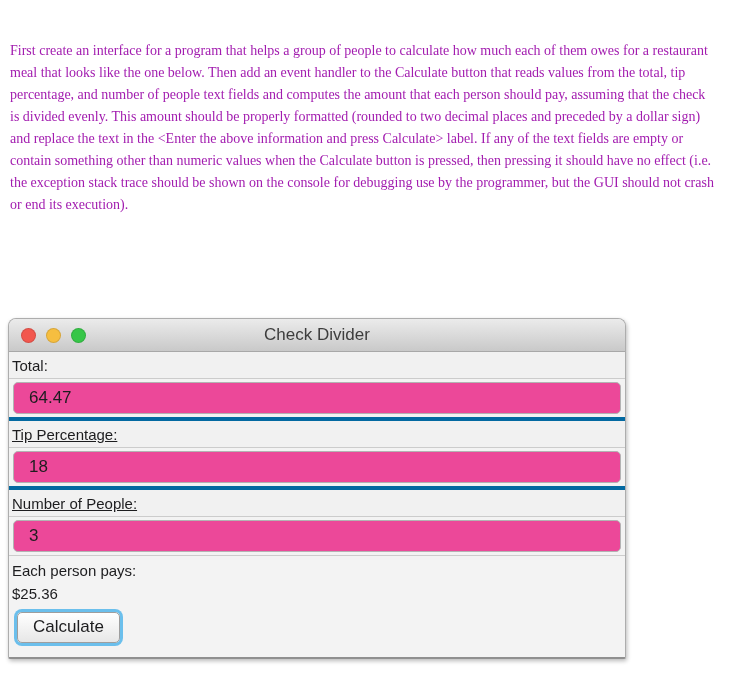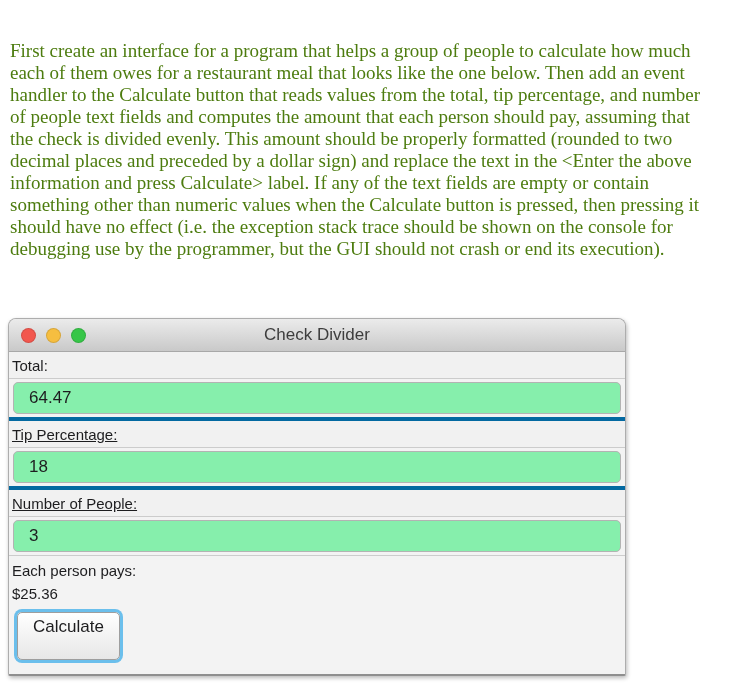--- a/index.html
+++ b/index.html
@@ -13,23 +13,23 @@
   }
   .doc { padding: 14px 10px 0 10px; }
   .doc-heading {
     font-size: 17px;
     font-weight: bold;
     color: #111111;
   }
   .doc-paragraph {
     margin-top: 26px;
     width: 706px;
-    font-size: 19px;
+    font-size: 14px;
     line-height: 22px;
-    color: #4d7c0f;
+    color: #a21caf;
   }
 
   
   .app-window {
     position: absolute;
     left: 8px; top: 318px;
     width: 618px;
     border: 1px solid #adadad;
     border-bottom: 2px solid #8f8f8f;
     border-radius: 8px 8px 2px 2px;
@@ -81,21 +81,21 @@
     color: #1d1d1f;
     line-height: 21px;
   }
   .label-row.bordered-top { border-top: 4px solid #0369a1; text-decoration: underline; }
 
   .field-wrap { padding: 3px 4px; }
   .text-field {
     display: block;
     width: 100%;
     height: 32px;
-    background: #86efac;
+    background: #ec4899;
     border: 1px solid #b3b3b3;
     border-radius: 5px;
     padding-left: 15px;
     font-family: "Liberation Sans", sans-serif;
     font-size: 17px;
     color: #1d1d1f;
     outline: none;
   }
 
   .result-block {
@@ -109,21 +109,21 @@
   .result-line { line-height: 24px; }
 
   .button-row { padding: 6px 0 0 5px; }
   .calc-button {
     font-family: "Liberation Sans", sans-serif;
     font-size: 17px;
     color: #1d1d1f;
     background: linear-gradient(#ffffff, #e7e7e7);
     border: 1px solid #9e9e9e;
     border-radius: 5px;
-    padding: 4px 15px 22px 15px;
+    padding: 4px 15px 5px 15px;
     box-shadow: 0 0 0 3px var(--focus_ring);
     margin-left: 3px;
     cursor: pointer;
   }
 </style>
 </head>
 <body>
 
 <div class="doc">
   <div class="doc-paragraph">First create an interface for a program that helps a group of people to calculate how much each of them owes for a restaurant meal that looks like the one below. Then add an event handler to the Calculate button that reads values from the total, tip percentage, and number of people text fields and computes the amount that each person should pay, assuming that the check is divided evenly. This amount should be properly formatted (rounded to two decimal places and preceded by a dollar sign) and replace the text in the &lt;Enter the above information and press Calculate&gt; label. If any of the text fields are empty or contain something other than numeric values when the Calculate button is pressed, then pressing it should have no effect (i.e. the exception stack trace should be shown on the console for debugging use by the programmer, but the GUI should not crash or end its execution).</div>

